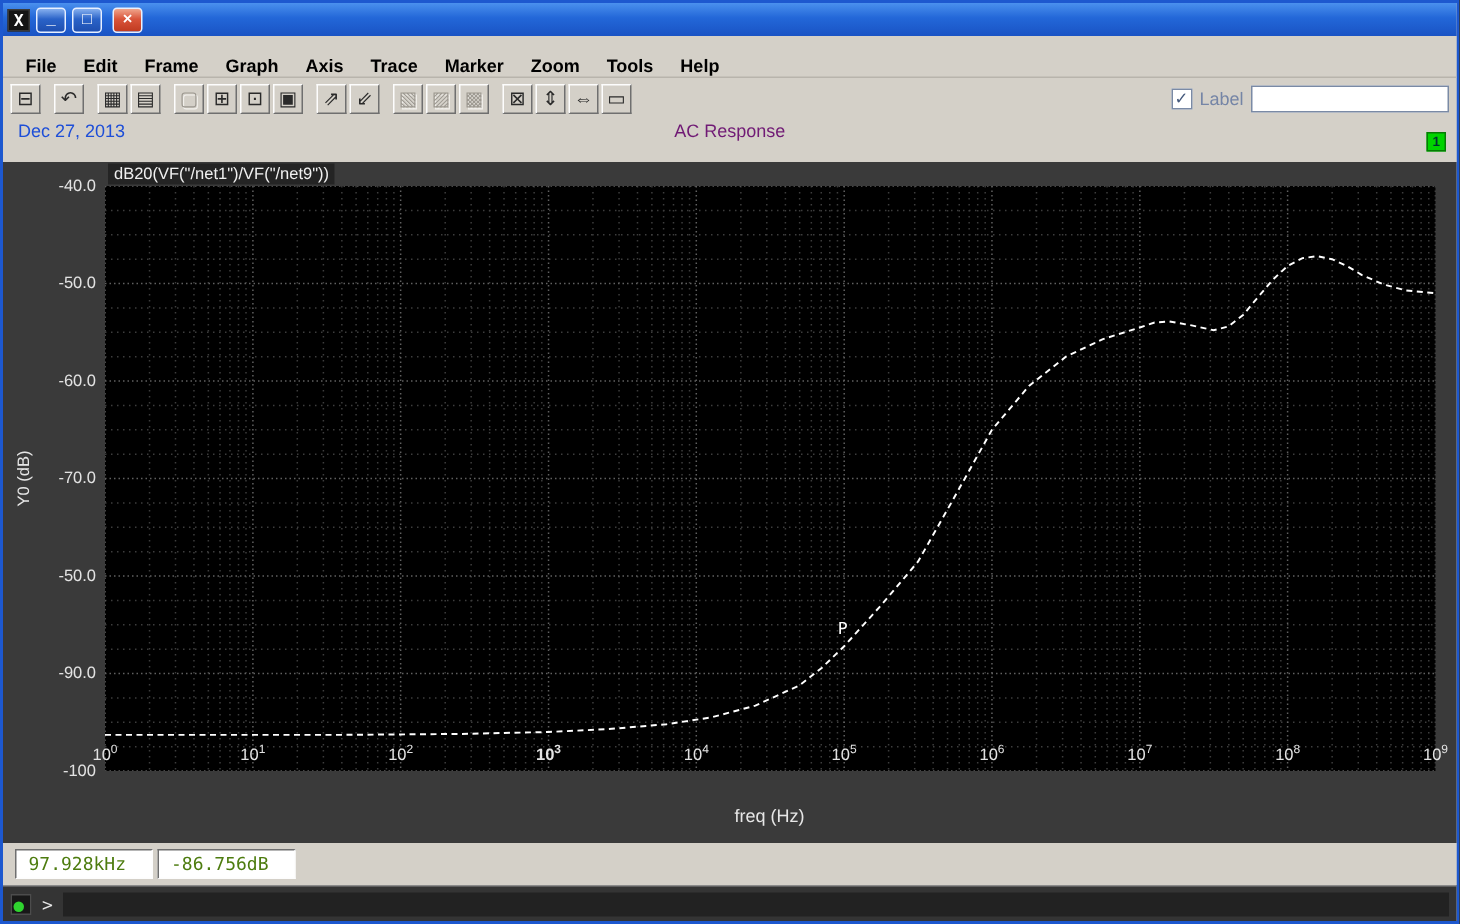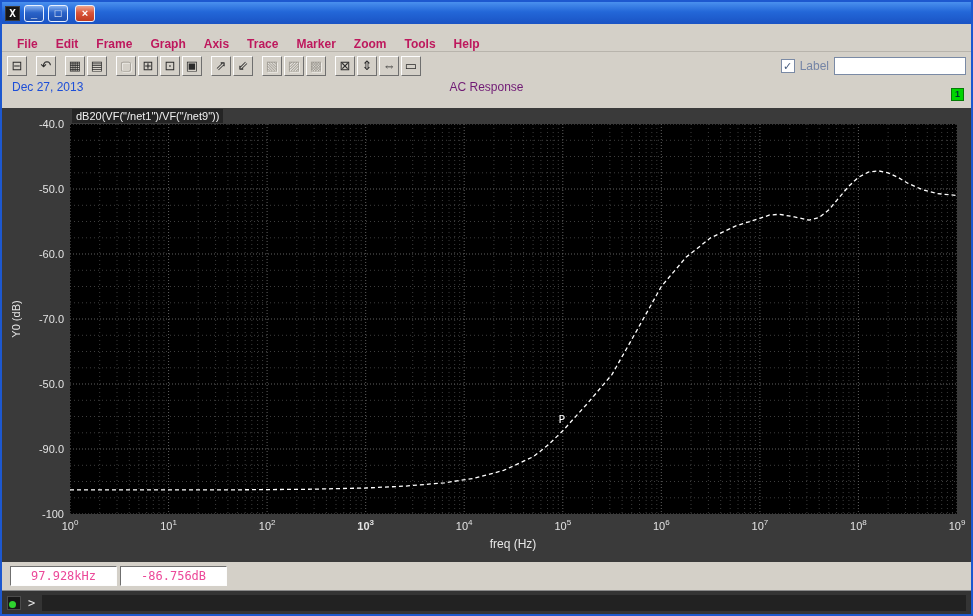--- a/index.html
+++ b/index.html
@@ -40,21 +40,21 @@
     margin-left: 3px;
   }
 
   
   .menubar {
     height: 28px; flex: 0 0 28px;
     display: flex; align-items: center; padding: 0 6px;
     background: #d4d0c8; border-bottom: 1px solid #b8b4ac;
   }
   .menu-item {
-    padding: 3px 9px; font: bold 12px "Liberation Sans", sans-serif; color:#be185d;margin-top:13px;
+    padding: 3px 9px; font: bold 12px "Liberation Sans", sans-serif; color:#000000;margin-top:13px;
   }
 
   
   .toolbar {
     height: 28px; flex: 0 0 28px;
     display: flex; align-items: center; padding: 0 5px;
     background: #d4d0c8;
   }
   .tb-icons { display: flex; align-items: center; gap: 2px; }
   .tbtn {
@@ -111,34 +111,34 @@
   }
   .xaxis-title {
     position: absolute; left: 511px; top: 429px; transform: translateX(-50%);
     color:#e6e6e6; font: 12px "Liberation Sans", sans-serif;
   }
   .ytick {
     position: absolute; left: 0; width: 62px; text-align: right;
     color:#e2e2e2; font: 11px/14px "Liberation Sans", sans-serif;
   }
   .xtick {
-    position: absolute; top: 410px; transform: translateX(-50%);
+    position: absolute; top: 387px; transform: translateX(-50%);
     color:#e2e2e2; font: 11px "Liberation Sans", sans-serif; white-space: nowrap;
   }
   .xtick sup { font-size: 8px; }
 
   
   .readouts {
     height: 28px; flex: 0 0 28px; background:#d4d0c8;
     display: flex; align-items: center; padding-left: 8px; gap: 3px;
   }
   .readout {
     background:#fff; border: 1px solid; border-color:#6f6f6f #fdfdfd #fdfdfd #6f6f6f;
-    min-width: 92px; text-align: left; padding: 2px 20px;
-    font: 12px "DejaVu Sans Mono", monospace; color:#ec4899;
+    min-width: 92px; text-align: left; padding: 2px 8px;
+    font: 12px "DejaVu Sans Mono", monospace; color:#4d7c0f;
   }
 
   
   .cmdline {
     height: 24px; flex: 0 0 24px; background:#343434; border-top: 1px solid #8a8a8a;
     display: flex; align-items: center; padding: 0 5px; gap: 7px;
   }
   .cmd-icon { width: 14px; height: 14px; background:#181818; border:1px solid #4c4c4c; position: relative; }
   .led { position: absolute; left: 1px; bottom: 1px; width: 7px; height: 7px; border-radius: 50%; background:#2fd32f; }
   .prompt { color:#e8e8e8; font: 12px "DejaVu Sans Mono", monospace; }

